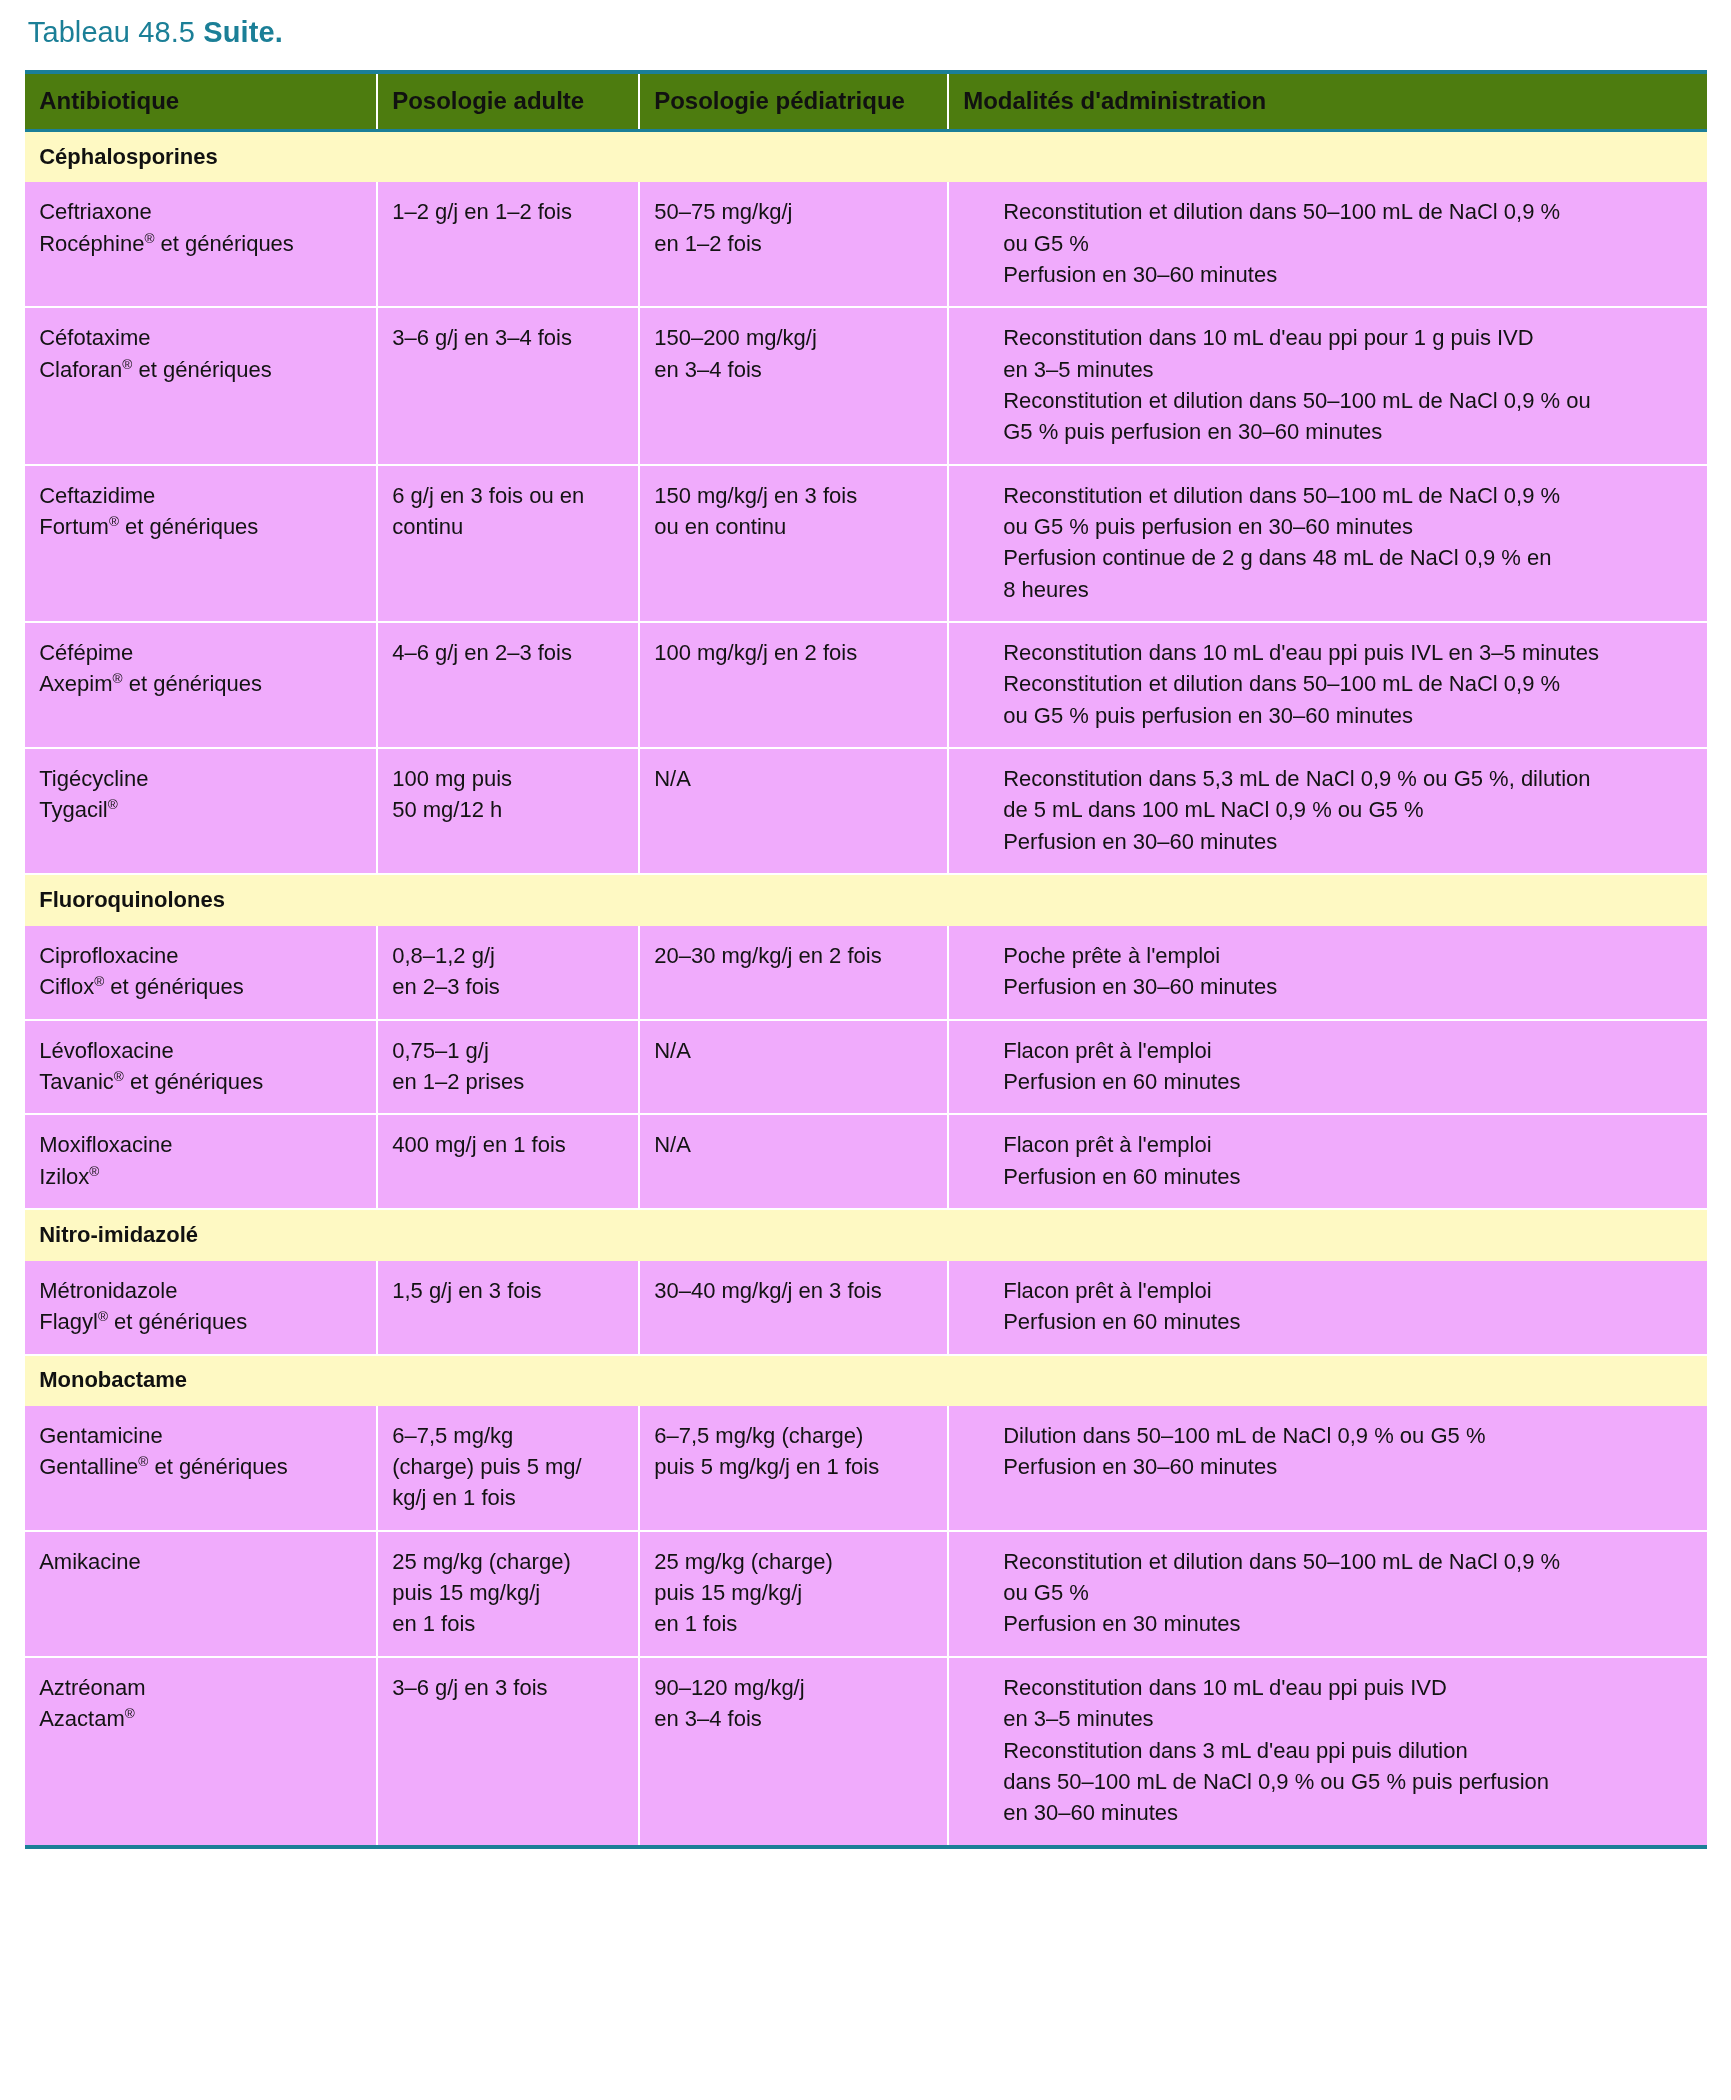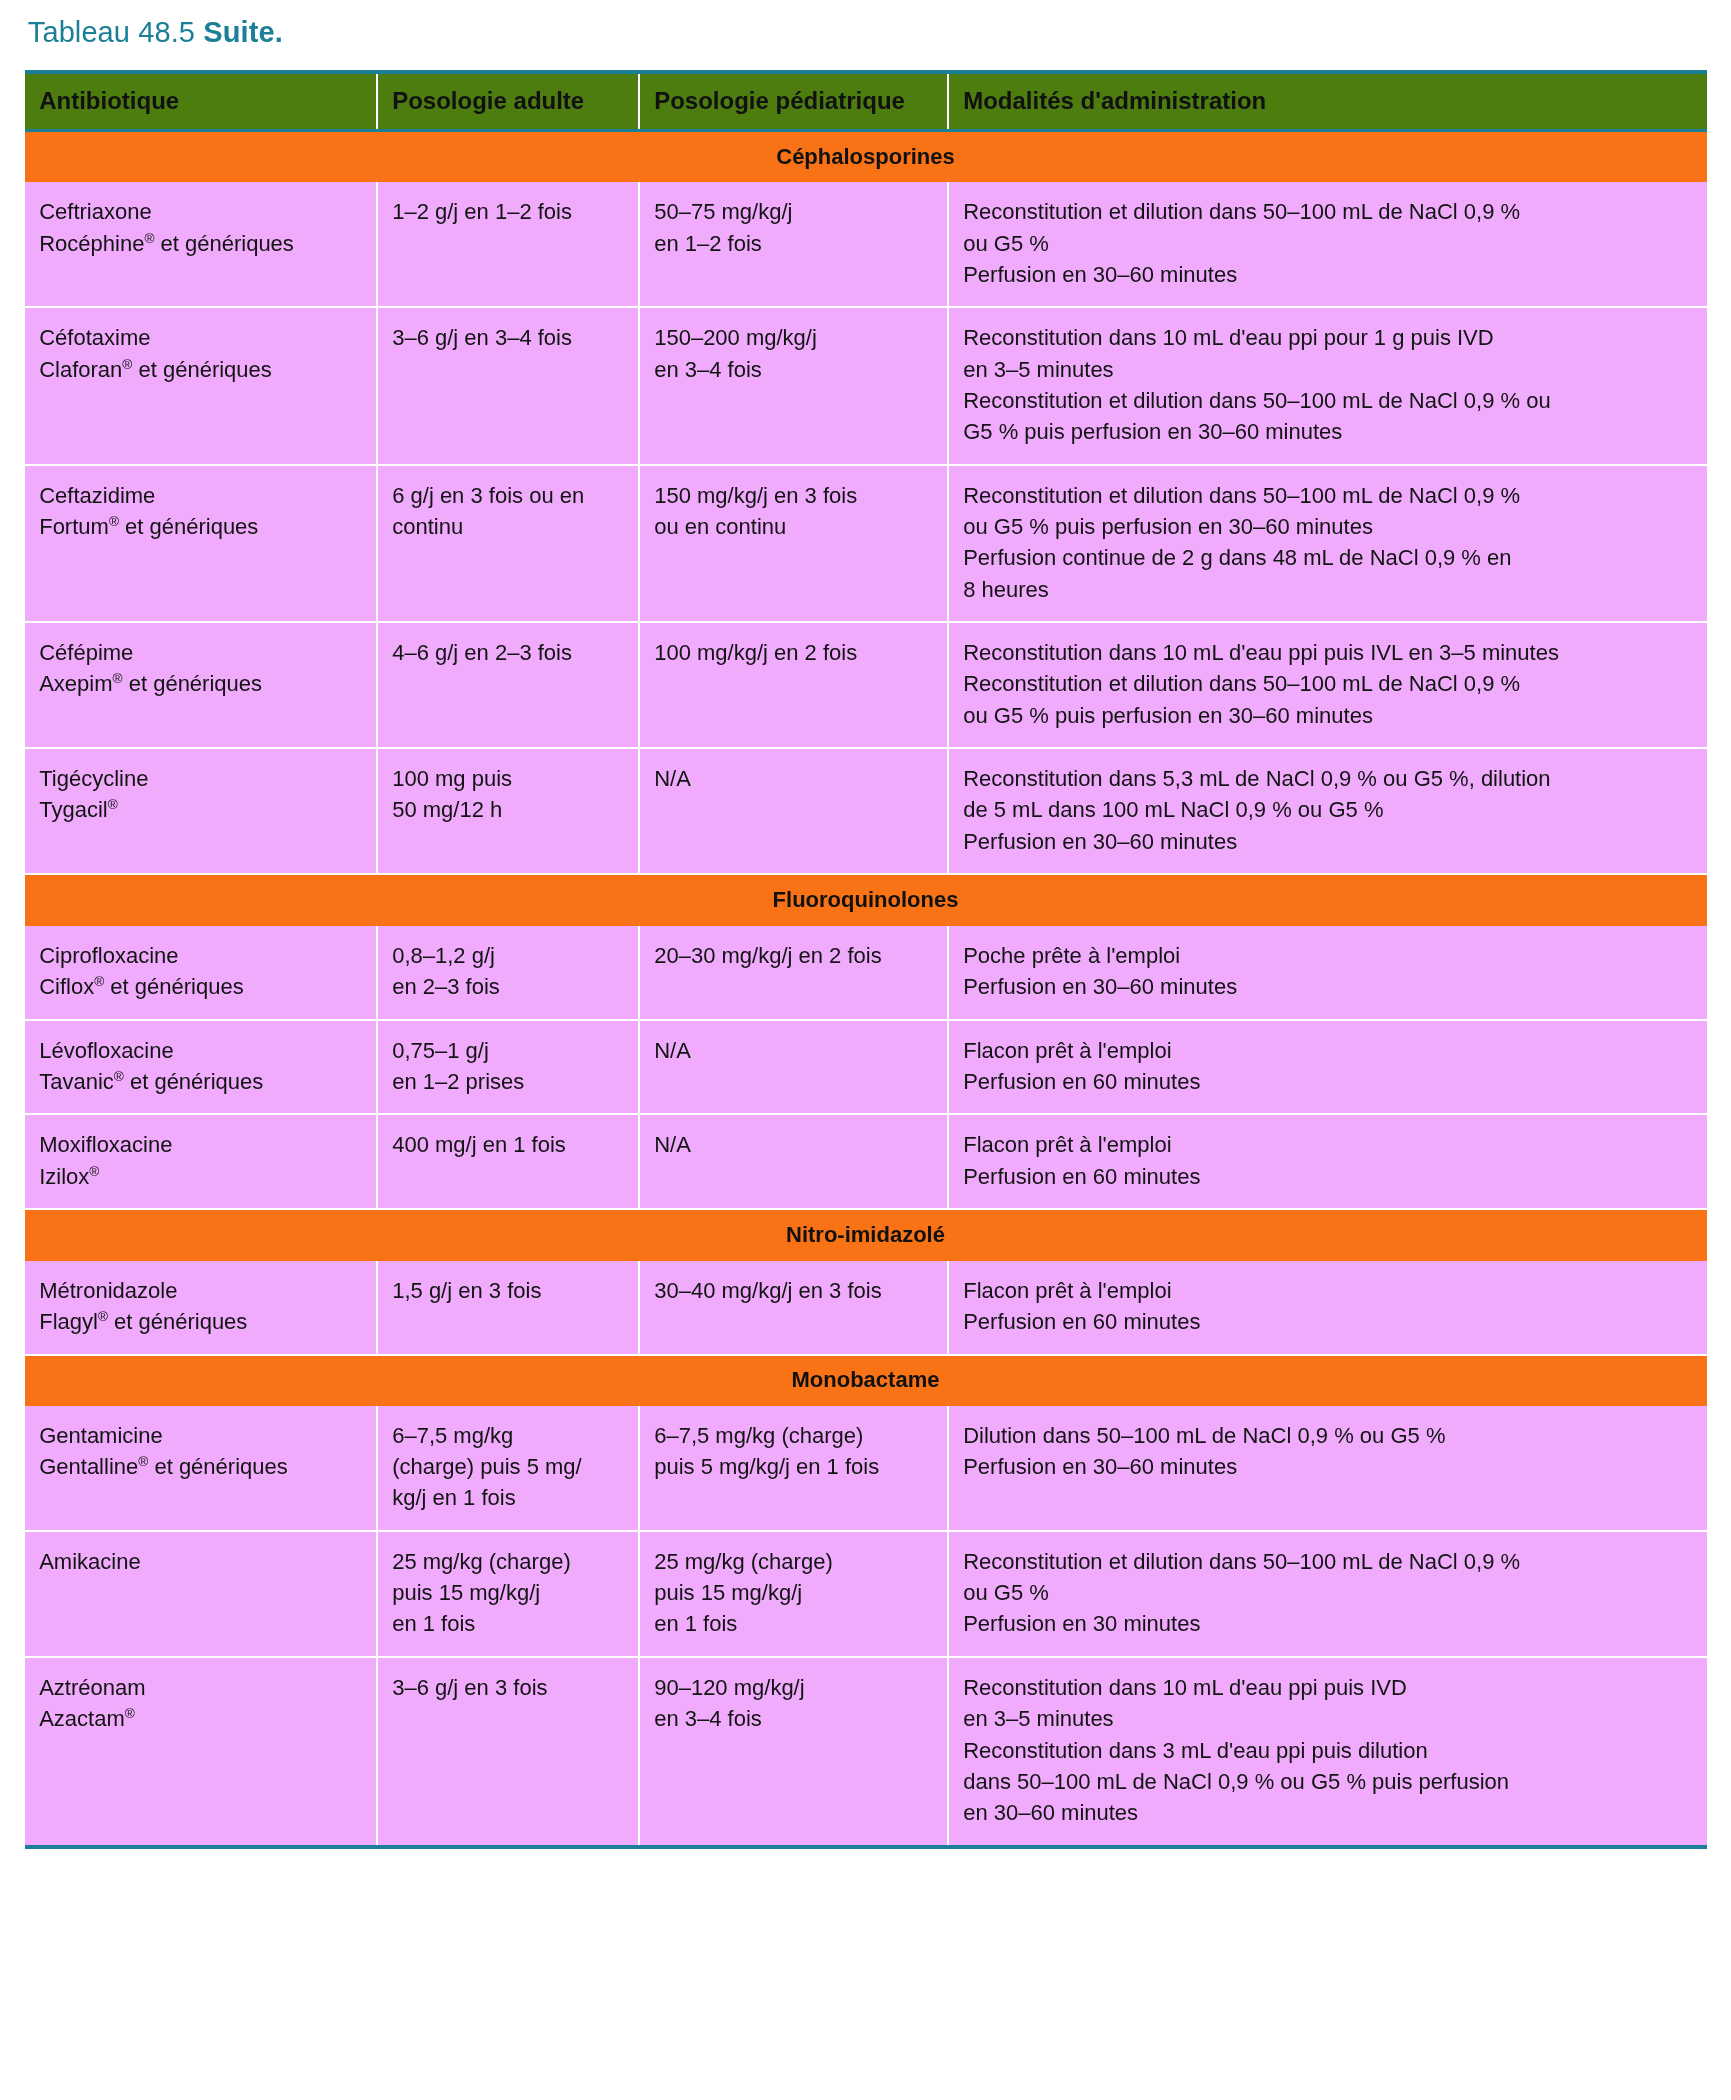--- a/index.html
+++ b/index.html
@@ -55,45 +55,44 @@
     vertical-align: top;
     padding: 11.5px 14.7px 13px 14.7px;
     border-right: 2.5px solid #ffffff;
     border-bottom: 3.3px solid #1b7f97;
     color: #111111;
     line-height: 1.25;
   }
   thead th:last-child { border-right: none; }
 
   tr.section-row td {
-    background: #f97316;
+    background: #fef9c3;
     font-size: 22px;
     font-weight: 700;
     padding: 10.6px 14.7px 12.3px 14.7px;
     color: #111111;
     border: none;
     line-height: 1.25;
-    text-align: center;
   }
 
   tr.data-row td {
     background: #f0abfc;
     font-size: 22px;
     font-weight: 400;
     vertical-align: top;
     padding: 14px 14.7px 16.4px 14.7px;
     border-right: 2.5px solid #ffffff;
     border-bottom: 2.5px solid #ffffff;
     line-height: 1.42;
     color: #131313;
   }
   tr.data-row td:last-child { border-right: none; }
 
   .cell-line { display: block; white-space: nowrap; }
-  .cell-line.wrap { white-space: normal; }
+  .cell-line.wrap { white-space: normal; margin-left: 40px; }
   sup.reg { font-size: 0.62em; vertical-align: super; line-height: 0; }
 </style>
 </head>
 <body>
 
 <div class="page">
 
   <div class="table-title">
     <span class="title-label">Tableau 48.5</span>
     <span class="title-suffix">Suite.</span>

